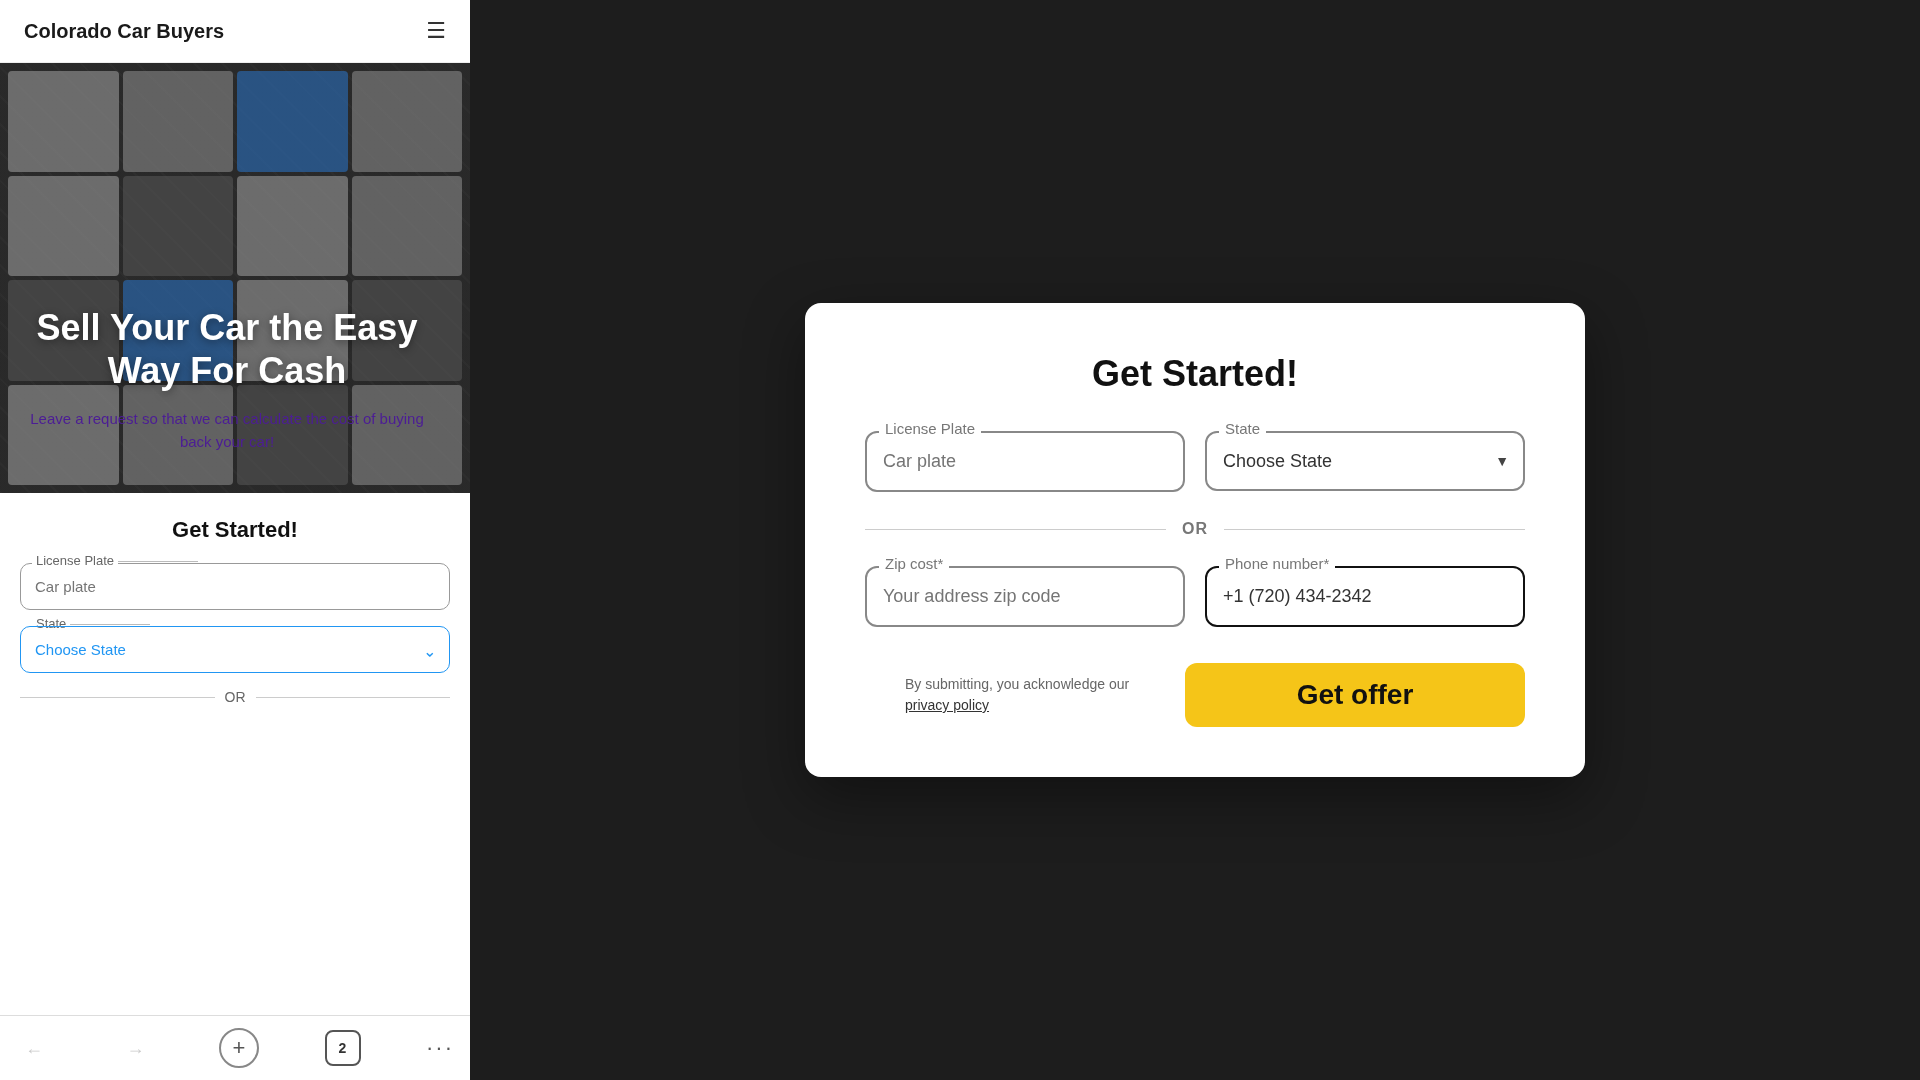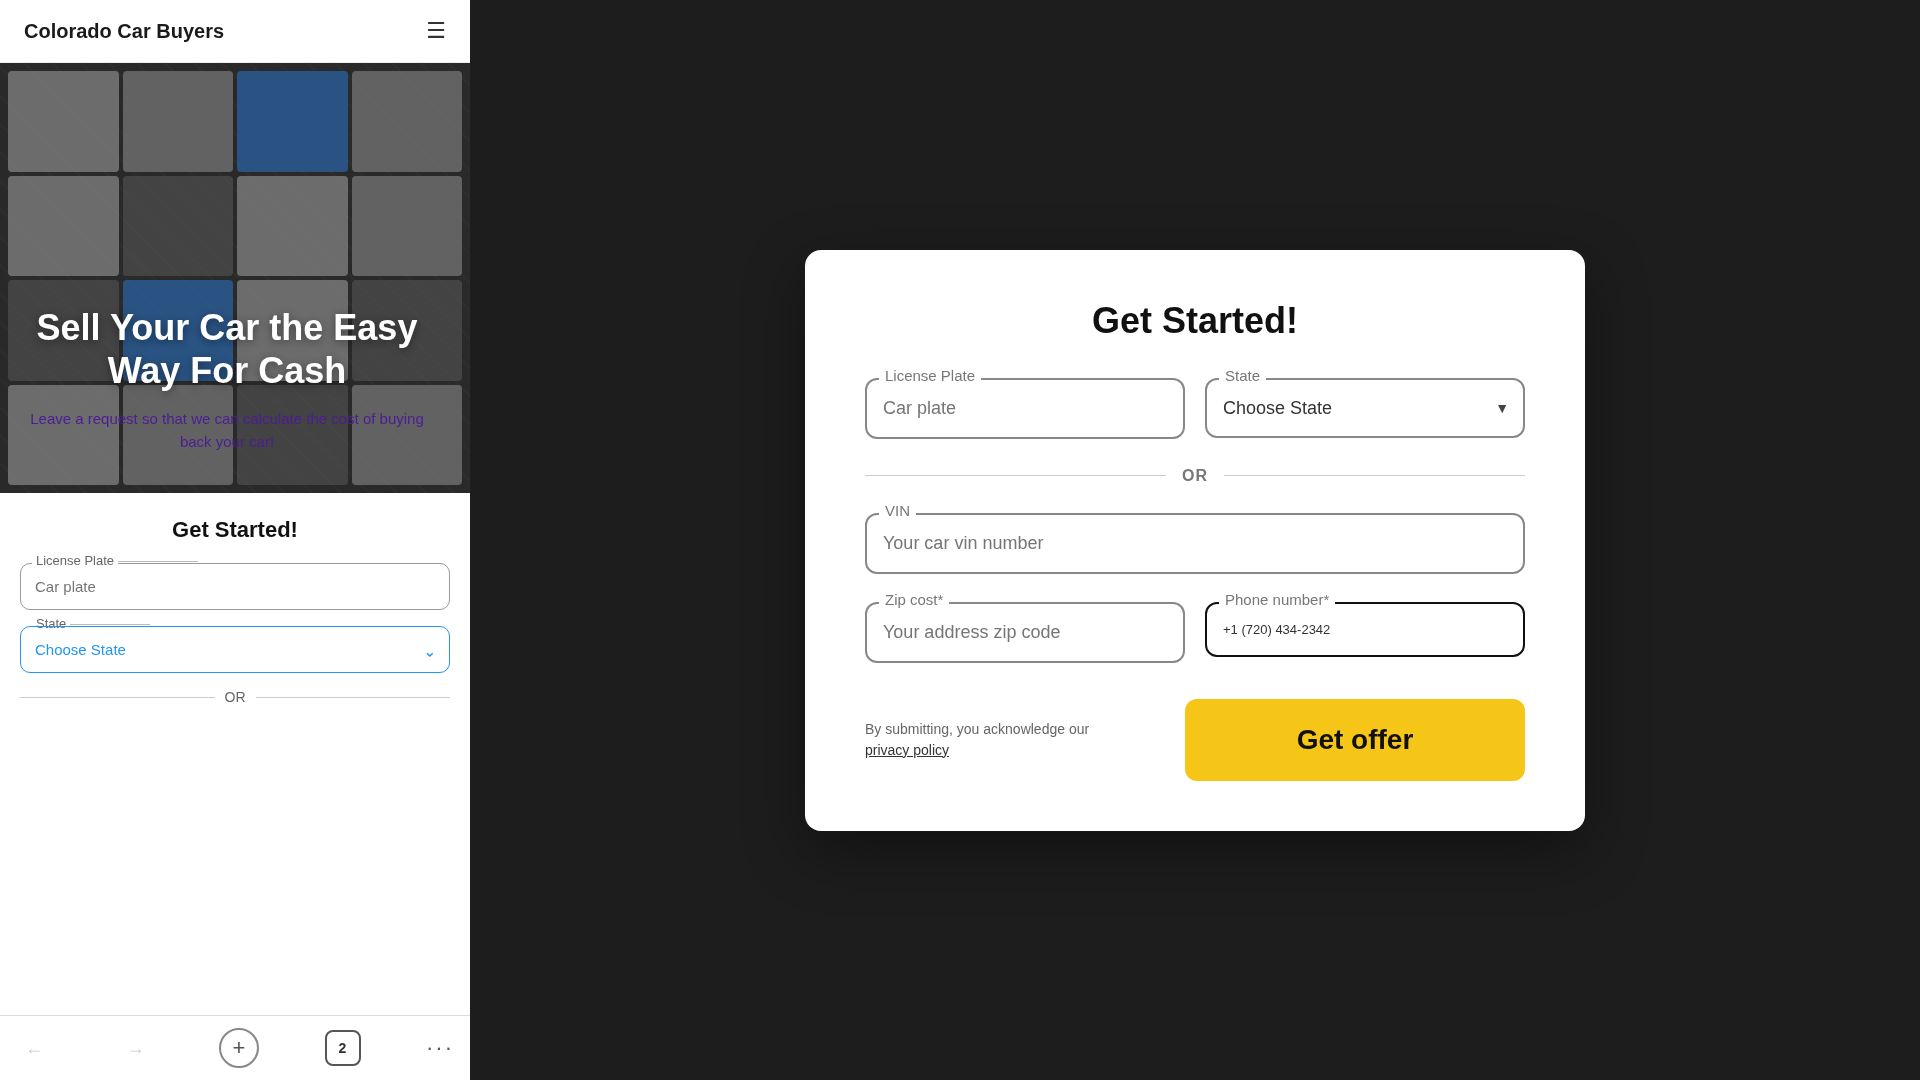--- a/index.html
+++ b/index.html
@@ -386,51 +386,52 @@
       color: #777;
       font-weight: 600;
       letter-spacing: 1px;
     }
 
     .desktop-phone-input {
       width: 100%;
       padding: 18px 16px;
       border: 2.5px solid #111;
       border-radius: 12px;
-      font-size: 13px;
+      font-size: 18px;
       color: #333;
       outline: none;
       background: transparent;
     }
 
     .desktop-bottom-row {
       display: flex;
       align-items: center;
-      justify-content: space-between;
+      justify-content: flex-end;
+      gap: 20px;
       margin-top: 36px;
     }
 
     .privacy-text {
       font-size: 14px;
       color: #666;
       line-height: 1.5;
       max-width: 260px;
     }
 
     .privacy-link {
       color: #333;
       text-decoration: underline;
       cursor: pointer;
     }
 
     .get-offer-btn {
       background: #f5c518;
       border: none;
       border-radius: 12px;
-      padding: 25px 60px;
+      padding: 16px 60px;
       font-size: 28px;
       font-weight: 800;
       color: #111;
       cursor: pointer;
       flex: 1;
       max-width: 340px;
       text-align: center;
       transition: background 0.2s;
     }
   </style>
@@ -529,26 +530,20 @@
         </div>
       </div>
     </div>
 
     <div class="desktop-or-divider">
       <div class="desktop-or-line"></div>
       <span class="desktop-or-text">OR</span>
       <div class="desktop-or-line"></div>
     </div>
 
-    <div class="desktop-row">
-      <div class="desktop-field" style="flex:1;">
-        <span class="desktop-field-label">VIN</span>
-        <input class="desktop-input" type="text" style="width: 100%;" placeholder="Your car vin number">
-      </div>
-    </div>
 
     <div class="desktop-row">
       <div class="desktop-field">
         <span class="desktop-field-label">Zip cost*</span>
         <input class="desktop-input" type="text" placeholder="Your address zip code" style="">
       </div>
       <div class="desktop-field">
         <span class="desktop-field-label">Phone number*</span>
         <input class="desktop-phone-input" type="tel" value="+1 (720) 434-2342" style="">
       </div>

